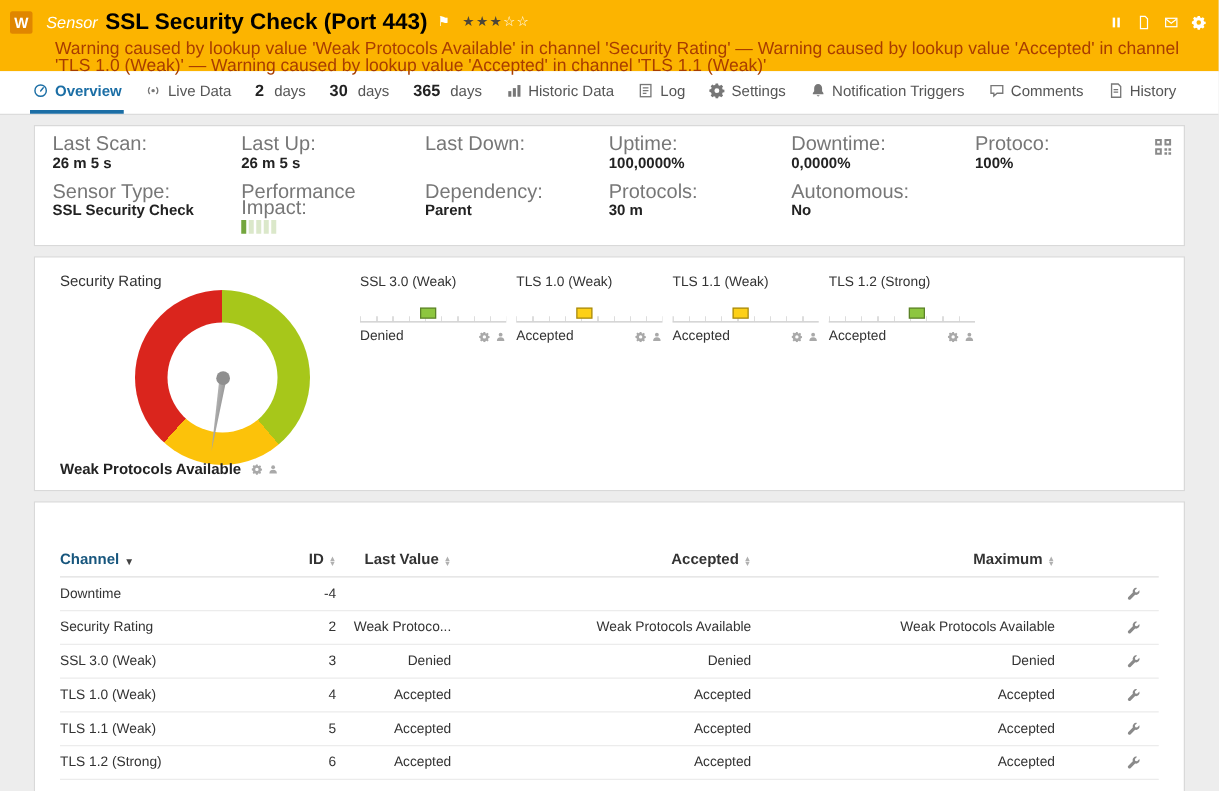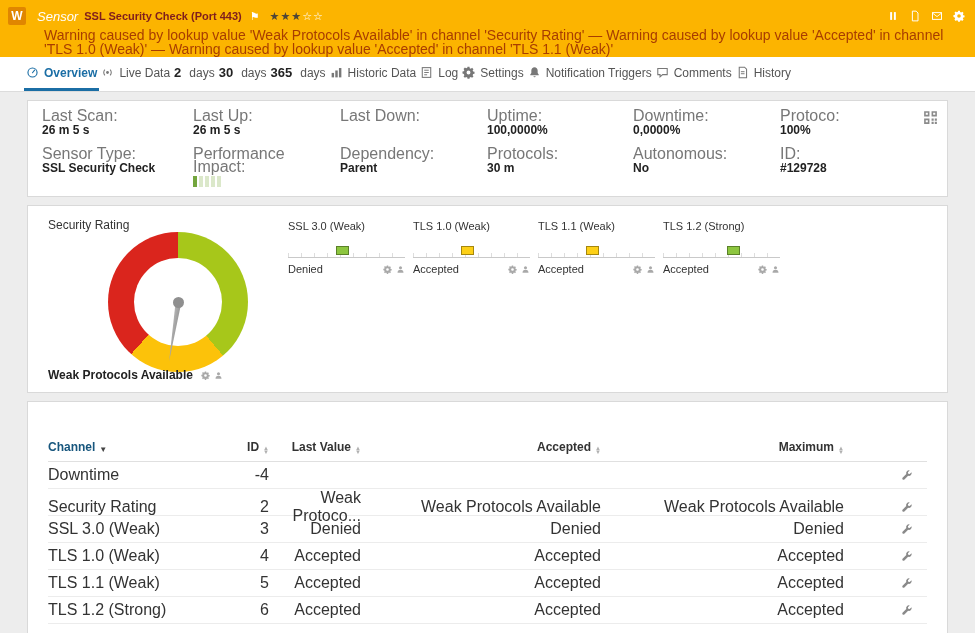--- a/index.html
+++ b/index.html
@@ -10,32 +10,32 @@
     font-family:"Liberation Sans","DejaVu Sans",sans-serif; font-size:12px;
   }
   svg { display:block; }
 
   
   .topbar { height:57px; background:#fcb400; padding:7px 10px 0 8px; }
   .topbar-row1 { display:flex; align-items:center; gap:6px; }
   .badge { width:18px; height:18px; background:#e08600; color:#fff; font-weight:bold;
            font-size:12px; display:flex; align-items:center; justify-content:center; border-radius:2px; }
   .kind { color:#fff; font-style:italic; font-size:13px; margin-left:5px; }
-  .title { color:#7f1d1d; font-weight:bold; font-size:11px; }
+  .title { color:#000000; font-weight:bold; font-size:18px; }
   .flag { color:#fff; font-size:11px; margin-left:2px; }
   .stars { font-size:11px; letter-spacing:1px; margin-left:4px; }
   .stars .f { color:#4e4637; }
   .stars .e { color:#fff; }
   .top-icons { margin-left:auto; display:flex; gap:10px; color:#fff; align-items:center; }
   .top-icons svg { width:12px; height:12px; }
   .warning { color:#a83d00; font-size:14px; line-height:14px; margin:3px 0 0 36px; width:908px; }
 
   
   .tabbar { height:35px; background:#fff; border-bottom:1px solid #dcdcdc;
-            display:flex; align-items:stretch; padding:0 24px; }
+            display:flex; align-items:stretch; padding:0 24px; gap:15px; }
   .tab { display:flex; align-items:center; gap:5px; color:#555; cursor:pointer;
          border-bottom:3px solid transparent; padding:0 2px; white-space:nowrap; font-size:12px; }
   .tab svg { width:13px; height:13px; color:#777; }
   .tab.active { color:#1b6ea5; font-weight:bold; border-bottom-color:#1b6ea5; }
   .tab.active svg { color:#1b6ea5; }
   .tab .num { font-size:13px; color:#222; font-weight:bold; margin-right:3px; }
 
   main { padding:8px 27px; }
   .card { background:#fff; border:1px solid #d9d9d9; margin-bottom:8px; }
 
@@ -78,21 +78,21 @@
   .mini-value { font-size:11px; color:#333; }
 
   
   .table-card { height:245px; padding:30px 20px 0; }
   .trow { display:grid; grid-template-columns:155px 66px 92px 240px 243px 1fr;
           align-items:center; height:27px; border-bottom:1px solid #ececec; }
   .thead { height:30px; border-bottom:1px solid #e0e0e0; font-weight:bold; }
   .th { display:flex; align-items:flex-end; font-size:12px; color:#333; }
   .th.r { justify-content:flex-end; }
   .th-channel { color:#17567d; }
-  .td { font-size:16px; color:#333; }
+  .td { font-size:11px; color:#333; }
   .td.r { text-align:right; }
   .sort { display:inline-flex; flex-direction:column; margin-left:4px; line-height:4px;
           font-size:6px; color:#b0b0b0; }
   .sort span { display:block; }
   .sort-active { color:#444; font-size:8px; margin-left:4px; }
   .wrench-cell { display:flex; justify-content:flex-end; padding-right:14px; color:#8a8a8a; }
   .wrench-cell svg { width:12px; height:12px; }
 </style>
 </head>
 <body>
@@ -290,24 +290,20 @@
         <div class="ivalue">Parent</div>
       </div>
       <div>
         <div class="ilabel">Protocols:</div>
         <div class="ivalue">30 m</div>
       </div>
       <div>
         <div class="ilabel">Autonomous:</div>
         <div class="ivalue">No</div>
       </div>
-      <div>
-        <div class="ilabel">ID:</div>
-        <div class="ivalue">#129728</div>
-      </div>
     </div>
     <svg class="qr">
         <use href="#i-qr"></use>
       </svg>
   </section>
 
   <section class="card gauges-card">
     <div class="gauge-title">Security Rating</div>
 
     <div class="donut">

